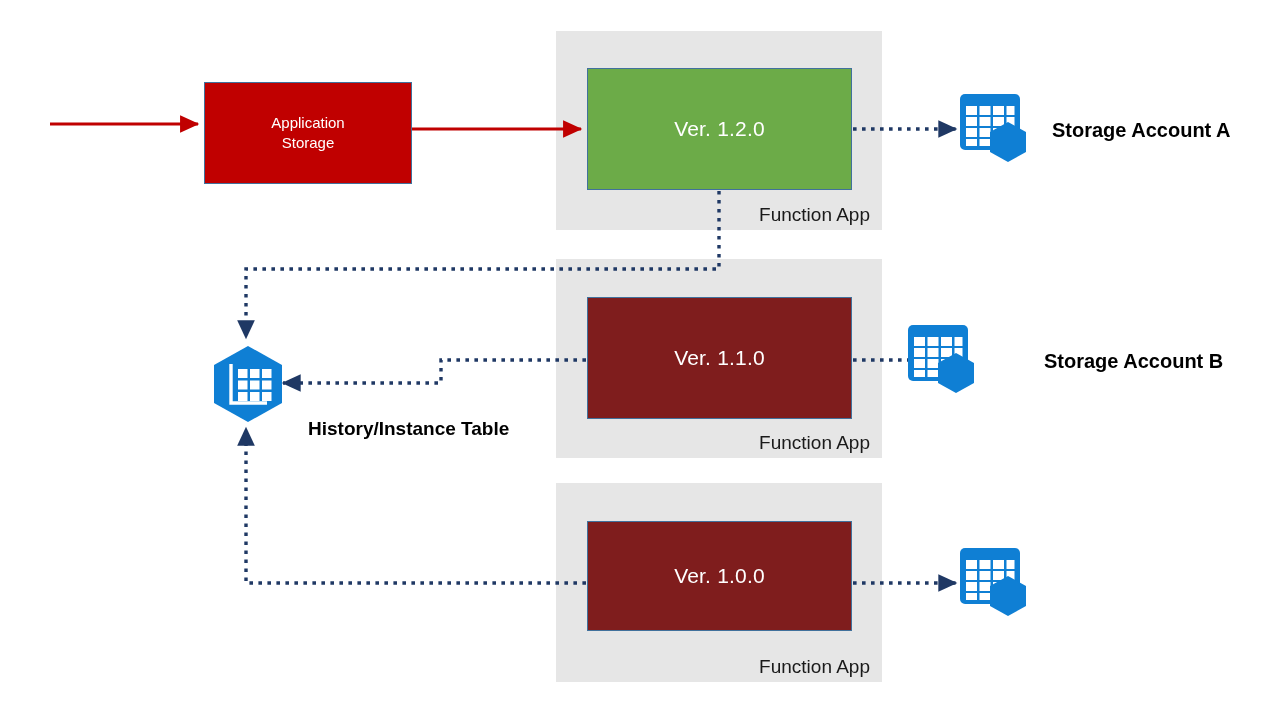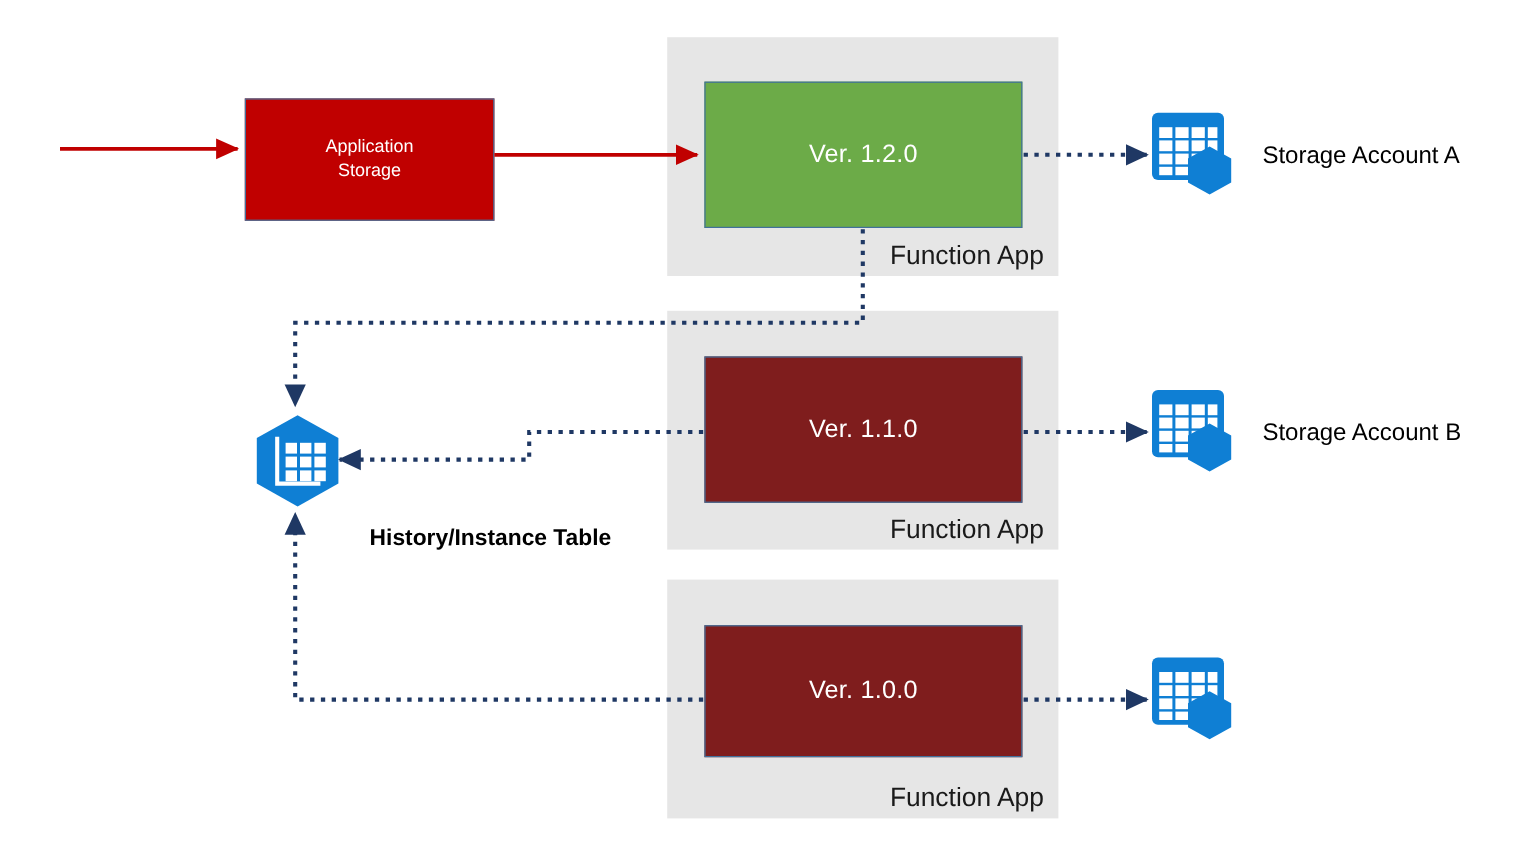--- a/index.html
+++ b/index.html
@@ -23,21 +23,21 @@
 
   
   .function-app {
     background: #e6e6e6;
     box-sizing: border-box;
   }
   .function-app-label {
     position: absolute;
     right: 12px;
     bottom: 4px;
-    font-size: 22px;
+    font-size: 19px;
     color: #1a1a1a;
     font-family: "Liberation Sans", sans-serif;
     white-space: nowrap;
   }
 
   
   .version-box {
     box-sizing: border-box;
     border: 1px solid #41719c;
     display: flex;
@@ -76,33 +76,32 @@
 
   
   .storage-node {
     position: absolute;
     display: flex;
     align-items: center;
   }
   .storage-label {
     margin-left: 16px;
     font-size: 20px;
-    font-weight: normal;
+    font-weight: bold;
     color: #000000;
     white-space: nowrap;
   }
 
   
   .history-label {
     position: absolute;
     font-size: 19px;
     font-weight: bold;
     color: #000000;
     white-space: nowrap;
-    margin-top: 20px;
   }
 </style>
 </head>
 <body>
 
 <div id="canvas">
 
   <div class="abs function-app" style="left:556px; top:31px; width:326px; height:199px;">
     <span class="function-app-label">Function App</span>
   </div>
@@ -196,21 +195,21 @@
         <rect x="8" y="47" width="11" height="7"></rect>
         <rect x="21.5" y="47" width="11" height="7"></rect>
         <rect x="35" y="47" width="11" height="7"></rect>
         <rect x="48.5" y="47" width="8" height="7"></rect>
       </g>
       <polygon points="50,30 68,40 68,60 50,70 32,60 32,40" fill="#0f7fd4"></polygon>
     </svg>
     <span class="storage-label">Storage Account A</span>
   </div>
 
-  <div class="storage-node" style="left:958px; top:323px;">
+  <div class="storage-node" style="left:906px; top:323px;gap:44px;">
     <svg width="78" height="76" viewBox="0 0 78 76">
       <rect x="2" y="2" width="60" height="56" rx="5" ry="5" fill="#0f7fd4"></rect>
       <g fill="#ffffff">
         <rect x="8" y="14" width="11" height="9"></rect>
         <rect x="21.5" y="14" width="11" height="9"></rect>
         <rect x="35" y="14" width="11" height="9"></rect>
         <rect x="48.5" y="14" width="8" height="9"></rect>
         <rect x="8" y="25" width="11" height="9"></rect>
         <rect x="21.5" y="25" width="11" height="9"></rect>
         <rect x="35" y="25" width="11" height="9"></rect>

